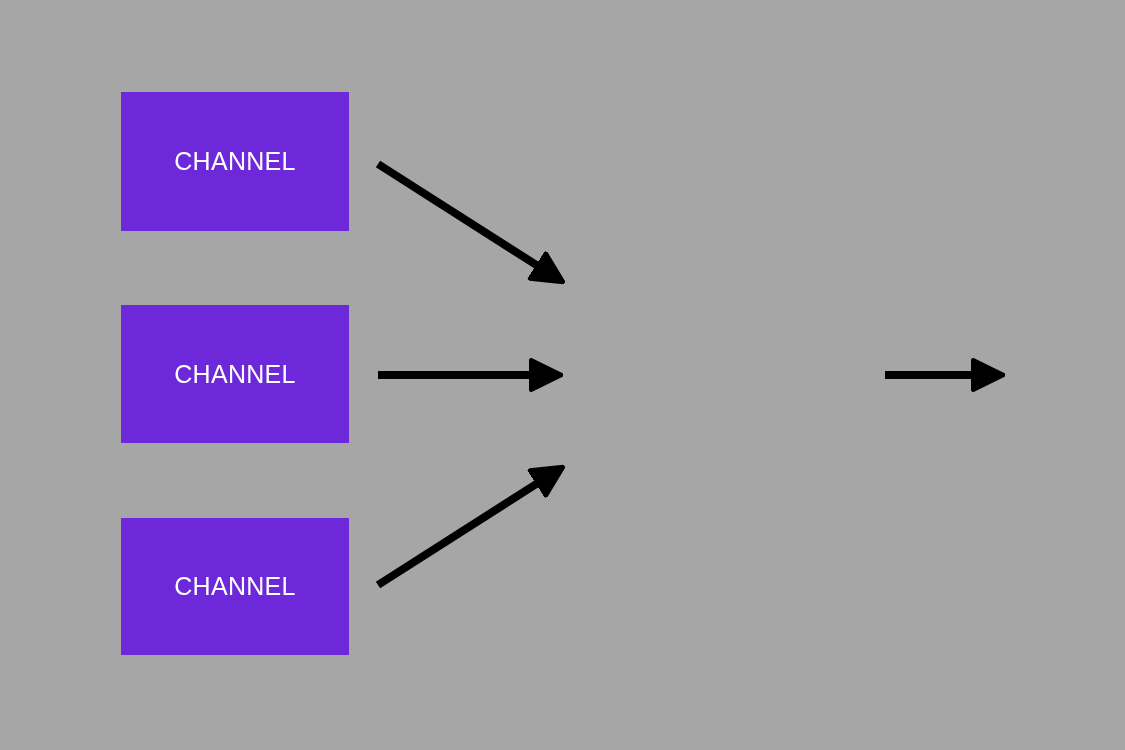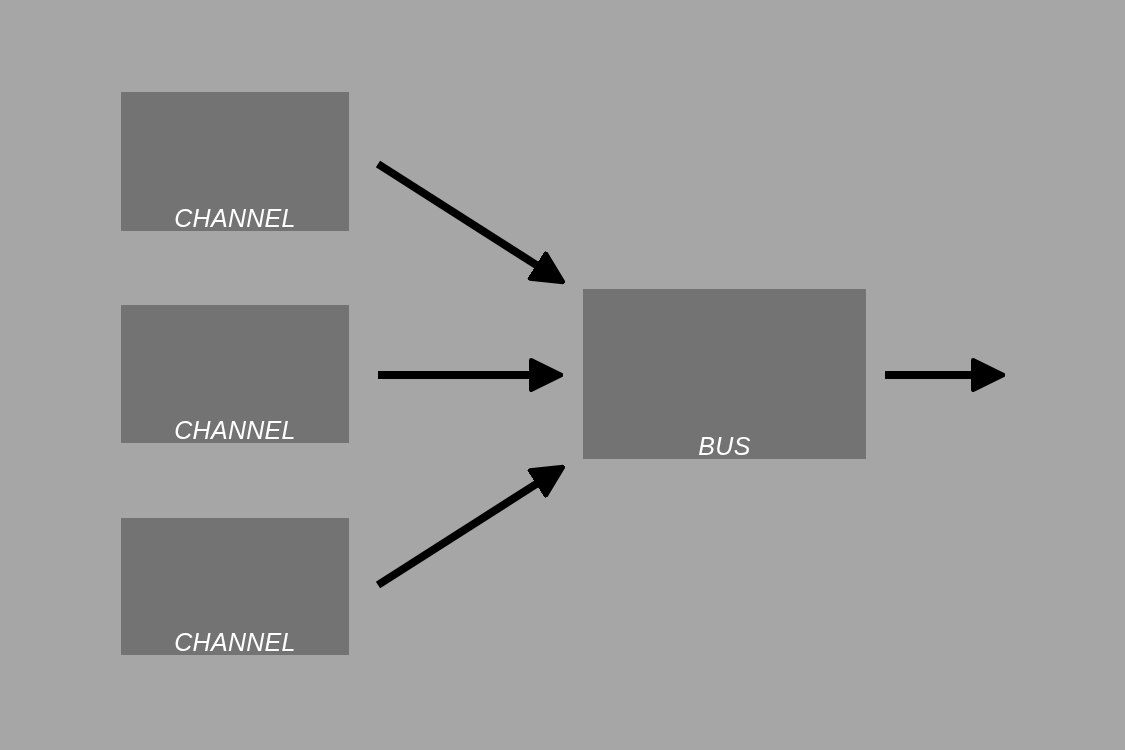--- a/index.html
+++ b/index.html
@@ -22,25 +22,24 @@
   #arrow-layer {
     position: absolute;
     left: 0;
     top: 0;
     width: 1125px;
     height: 750px;
   }
   .node-box {
     position: absolute;
     box-sizing: border-box;
-    background: #737373;
+    background: #6d28d9;
     display: flex;
-    align-items: flex-end;
+    align-items: center;
     justify-content: center;
-    font-style: italic;
   }
   .node-label {
     color: #ffffff;
     font-family: "Liberation Sans", sans-serif;
     font-size: 25px;
     font-weight: 400;
     letter-spacing: 0.3px;
     line-height: 1;
     white-space: nowrap;
     user-select: none;
@@ -75,17 +74,14 @@
   </div>
 
   <div class="node-box" id="channel-box-2">
     <span class="node-label">CHANNEL</span>
   </div>
 
   <div class="node-box" id="channel-box-3">
     <span class="node-label">CHANNEL</span>
   </div>
 
-  <div class="node-box" id="bus-box">
-    <span class="node-label">BUS</span>
-  </div>
 
 </div>
 
 </body></html>

